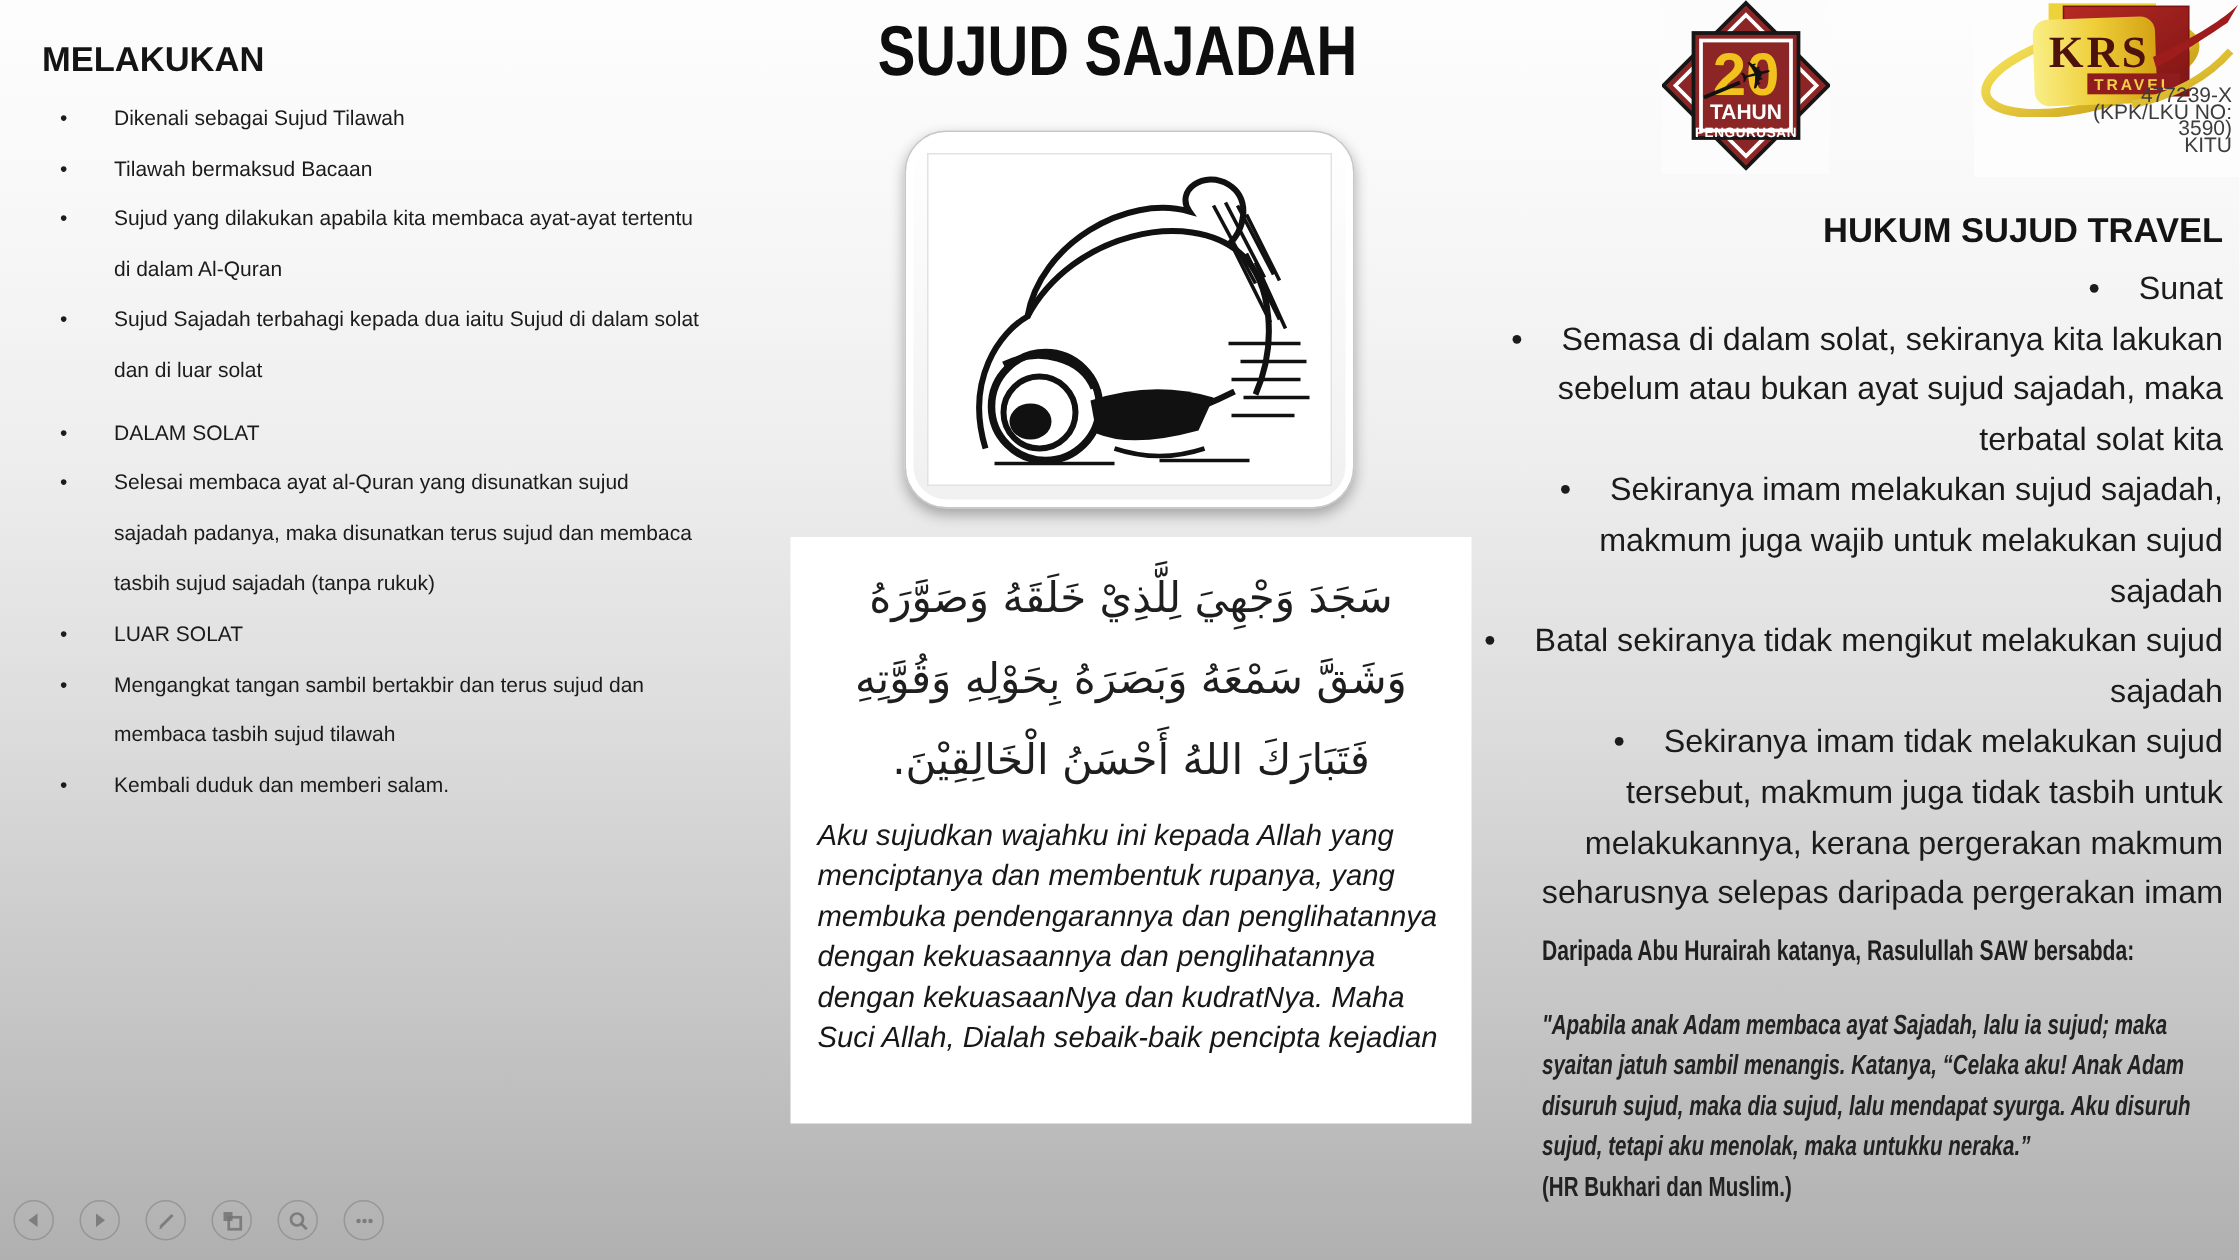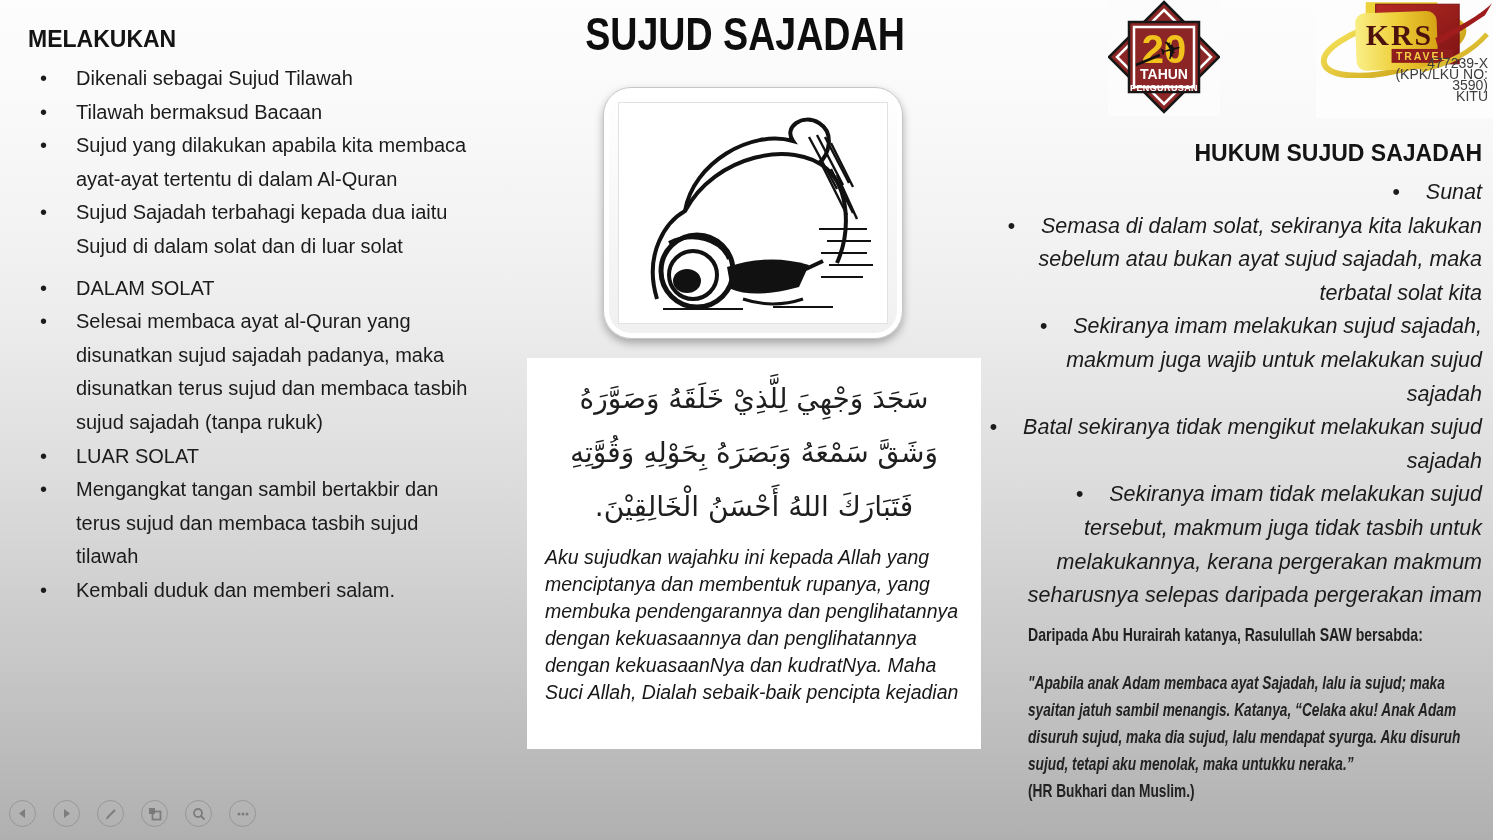--- a/index.html
+++ b/index.html
@@ -9,21 +9,21 @@
     color:#1b1b1b;
     background:linear-gradient(180deg,#fdfdfd 0%,#f8f8f8 16%,#eeeeee 36%,#dcdcdc 58%,#c6c6c6 80%,#b0b0b0 100%);
     position:relative;
   }
   .slide { position:absolute; inset:0; }
 
   
   .col-left { position:absolute; left:28px; top:24px; width:470px; }
   .lh2 { font-size:23px; font-weight:bold; color:#141414; line-height:30px; }
   .lh2.second { margin-top:14px; width:330px; }
-  .blist { list-style:none; margin:8px 0 0 0; font-size:20px; line-height:33.6px; }
+  .blist { list-style:none; margin:8px 0 0 0; font-size:14px; line-height:33.6px; }
   .blist li { position:relative; padding-left:48px; width:442px; }
   .blist li::before { content:"\2022"; position:absolute; left:12px; }
 
   
   .title {
     position:absolute; left:540px; top:6px; width:410px; text-align:center;
     font-size:47px; font-weight:900; color:#0e0e0e; letter-spacing:0;
     transform:scaleX(0.80); transform-origin:center top; white-space:nowrap;
   }
   .img-card {
@@ -42,21 +42,21 @@
     direction:rtl; text-align:center; font-family:"DejaVu Sans", sans-serif;
     font-size:28px; line-height:54px; color:#1e1e1e; margin-bottom:10px;
   }
   .translation {
     font-style:italic; font-size:19.5px; line-height:27px; color:#171717; text-align:left;
   }
 
   
   .col-right { position:absolute; left:988px; top:138px; width:494px; text-align:right; }
   .rh2 { font-size:23px; font-weight:bold; color:#141414; line-height:30px; margin-bottom:8px; }
-  .rlist { list-style:none; font-size:21.5px; line-height:33.6px;font-style:italic; }
+  .rlist { list-style:none; font-size:21.5px; line-height:33.6px; }
   .rlist li::before { content:"\2022"; margin-right:26px; }
   .hadith { margin-top:10px; margin-left:40px; text-align:left; }
   .squeeze { transform:scaleX(0.74); transform-origin:left top; width:135%; }
   .hadith-intro { font-size:19px; line-height:24px; font-weight:bold; color:#1f1f1f; }
   .hadith-quote { margin-top:22px; font-size:18.5px; line-height:27px; font-style:italic; font-weight:bold; color:#222; }
   .hadith-src { font-size:18.5px; line-height:27px; font-weight:bold; color:#222; }
 
   
   .badge-wrap { position:absolute; left:1108px; top:0; width:112px; height:116px; background:#fcfcfc; }
   .travel-wrap { position:absolute; left:1316px; top:0; width:177px; height:118px; background:#fdfdfd;text-decoration:underline; }
@@ -191,21 +191,21 @@
       <path d="M106,70 C138,63 158,50 172,34" fill="none" stroke="url(#gold)" stroke-width="5"></path>
     </svg>
     <div class="travel-reg">
       <div>477239-X</div>
       <div>(KPK/LKU NO: 3590)</div>
       <div>KITU</div>
     </div>
   </div>
 
   <section class="col-right">
-    <h2 class="rh2">HUKUM SUJUD SAJADAH</h2>
+    <h2 class="rh2">HUKUM SUJUD TRAVEL</h2>
     <ul class="rlist">
       <li><span>Sunat</span></li>
       <li><span>Semasa di dalam solat, sekiranya kita lakukan sebelum atau bukan ayat sujud sajadah, maka terbatal solat kita</span></li>
       <li><span>Sekiranya imam melakukan sujud sajadah, makmum juga wajib untuk melakukan sujud sajadah</span></li>
       <li><span>Batal sekiranya tidak mengikut melakukan sujud sajadah</span></li>
       <li><span>Sekiranya imam tidak melakukan sujud tersebut, makmum juga tidak tasbih untuk melakukannya, kerana pergerakan makmum seharusnya selepas daripada pergerakan imam</span></li>
     </ul>
     <div class="hadith">
       <div class="squeeze">
         <div class="hadith-intro">Daripada Abu Hurairah katanya, Rasulullah SAW bersabda:</div>

